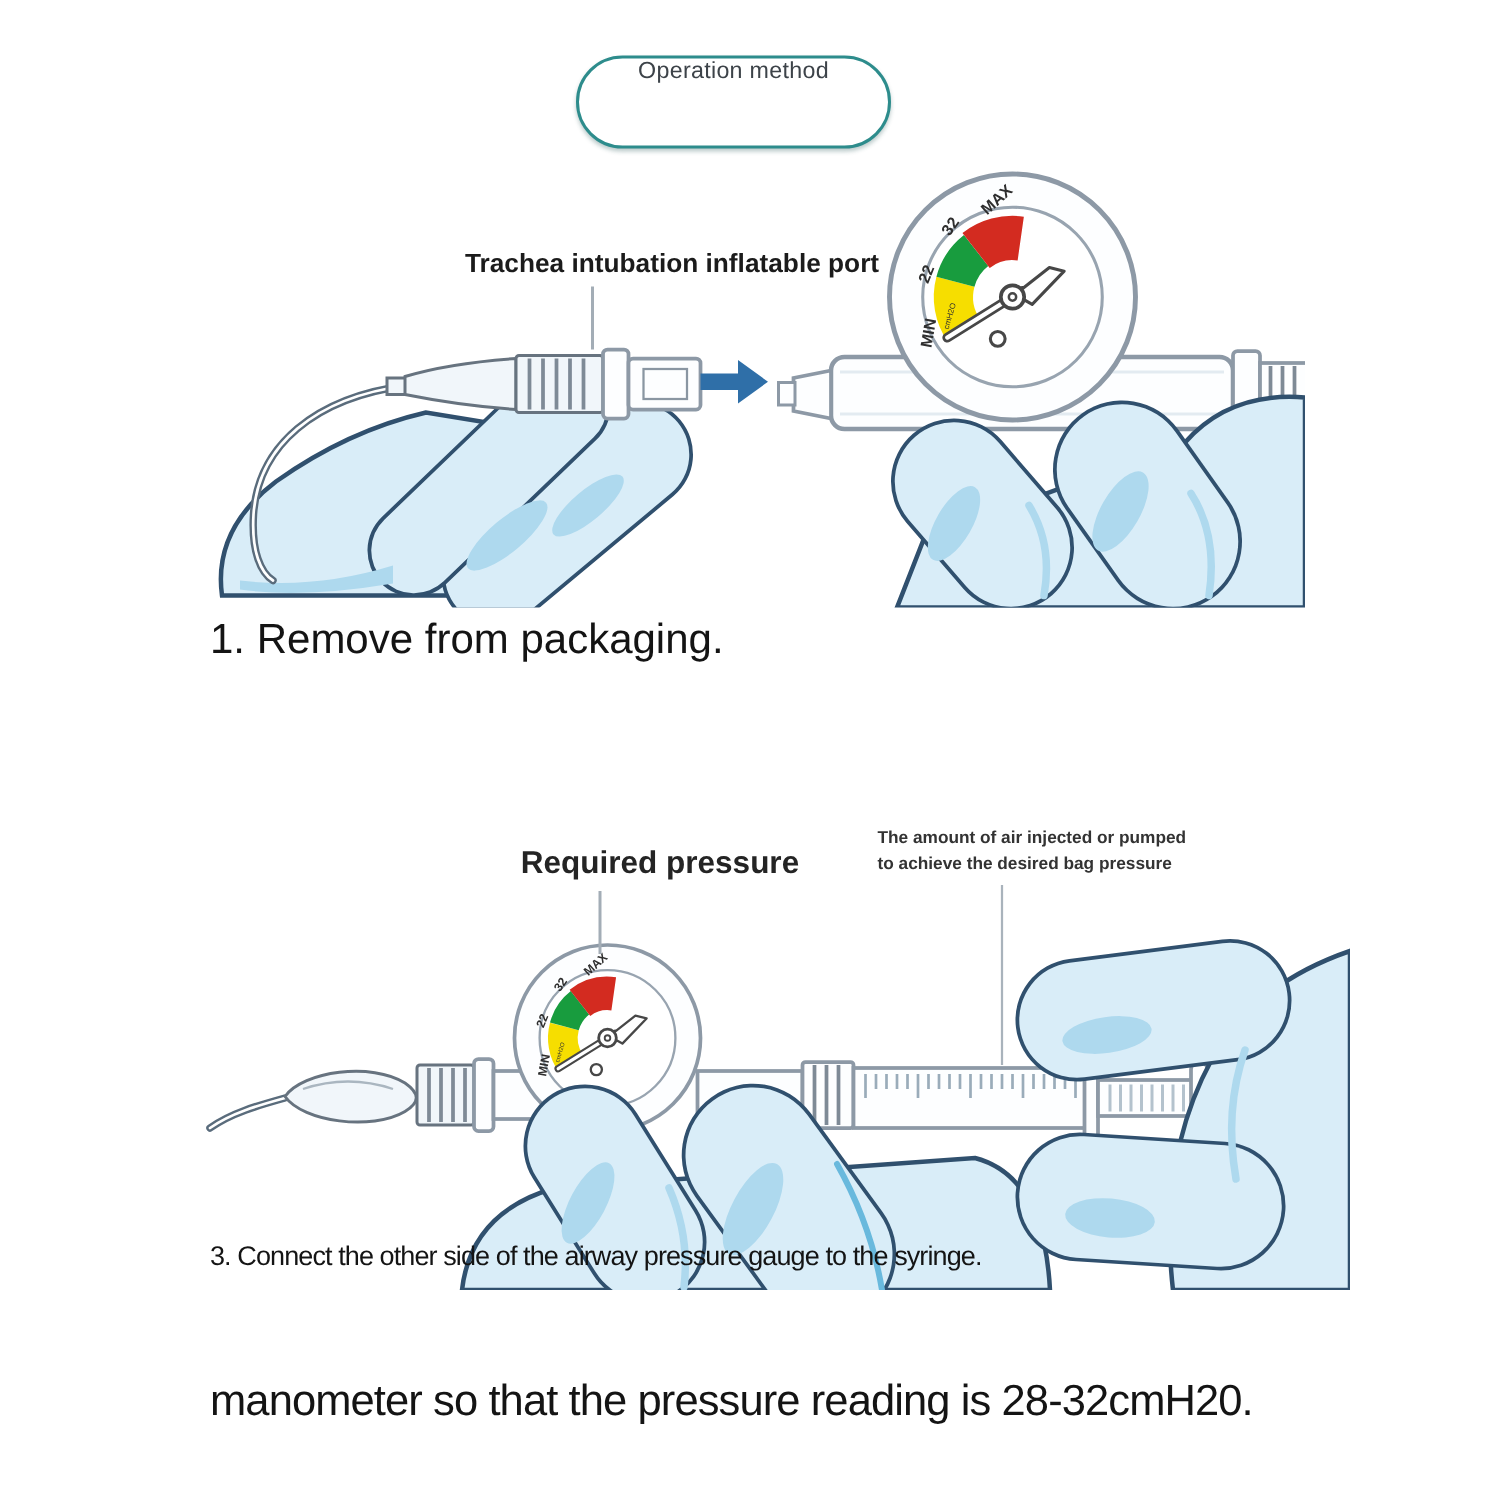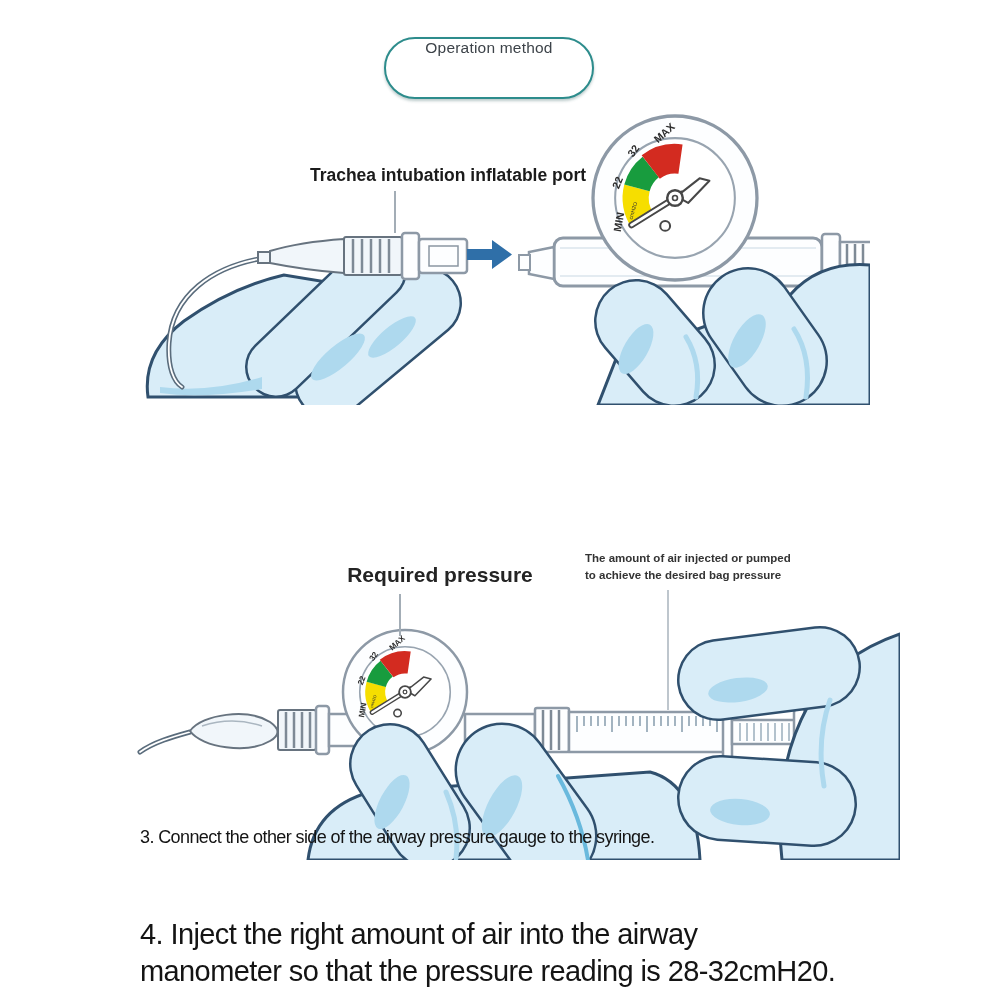--- a/index.html
+++ b/index.html
@@ -144,20 +144,21 @@
       <path class="glove-cap-inner" stroke-width="79" d="M 506 216 L 544 260"></path>
       <path class="glove-cap-outer" stroke-width="92" d="M 618 208 L 652 256"></path>
       <path class="glove-cap-inner" stroke-width="87" d="M 618 208 L 652 256"></path>
       <ellipse class="shade" cx="506" cy="244" rx="12" ry="28" transform="rotate(30 506 244)"></ellipse>
       <ellipse class="shade" cx="617" cy="236" rx="13" ry="30" transform="rotate(30 617 236)"></ellipse>
       <path class="crease" d="M 556 232 Q 572 258 566 292"></path>
       <path class="crease" d="M 664 224 Q 682 252 676 292"></path>
     </g>
   </svg>
 
+  <div class="step" id="step1">1. Remove from packaging.</div>
 
   <svg id="fig2" class="abs" style="left:130px;top:540px" width="770" height="320" viewBox="0 0 770 320">
 
     <g>
       <path class="tube-outer" stroke-width="4" d="M 60 192 C 42 197 24 202 10 212"></path>
       <path class="tube-inner" d="M 60 192 C 42 197 24 202 10 212"></path>
       <path class="plastic-dark" stroke-width="2" d="M 60 191 C 72 174 118 168 140 182 C 150 189 150 195 140 201 C 118 214 72 208 60 191 Z"></path>
       <path d="M 72 186 Q 102 176 132 186" stroke="#aab6c0" stroke-width="1.5" fill="none"></path>
       <rect class="plastic-dark" stroke-width="2" x="148" y="170" width="38" height="40" rx="2"></rect>
       <line class="rib" x1="156" y1="172" x2="156" y2="208"></line>
@@ -259,17 +260,16 @@
     <line class="leader" x1="270" y1="54" x2="270" y2="96"></line>
     <line class="leader-thin" x1="538" y1="50" x2="538" y2="170"></line>
 
     <text class="fig-label2" x="310" y="42">Required pressure</text>
     <text class="small-label" x="455" y="22">The amount of air injected or pumped</text>
     <text class="small-label" x="455" y="39">to achieve the desired bag pressure</text>
   </svg>
 
   <div class="step" id="step3">3. Connect the other side of the airway pressure gauge to the syringe.</div>
   <div class="step" id="step4">
-    <div>4. Inject the right amount of air into the airway</div>
     <div>manometer so that the pressure reading is 28-32cmH20.</div>
   </div>
 
 </div>
 
 </body></html>

